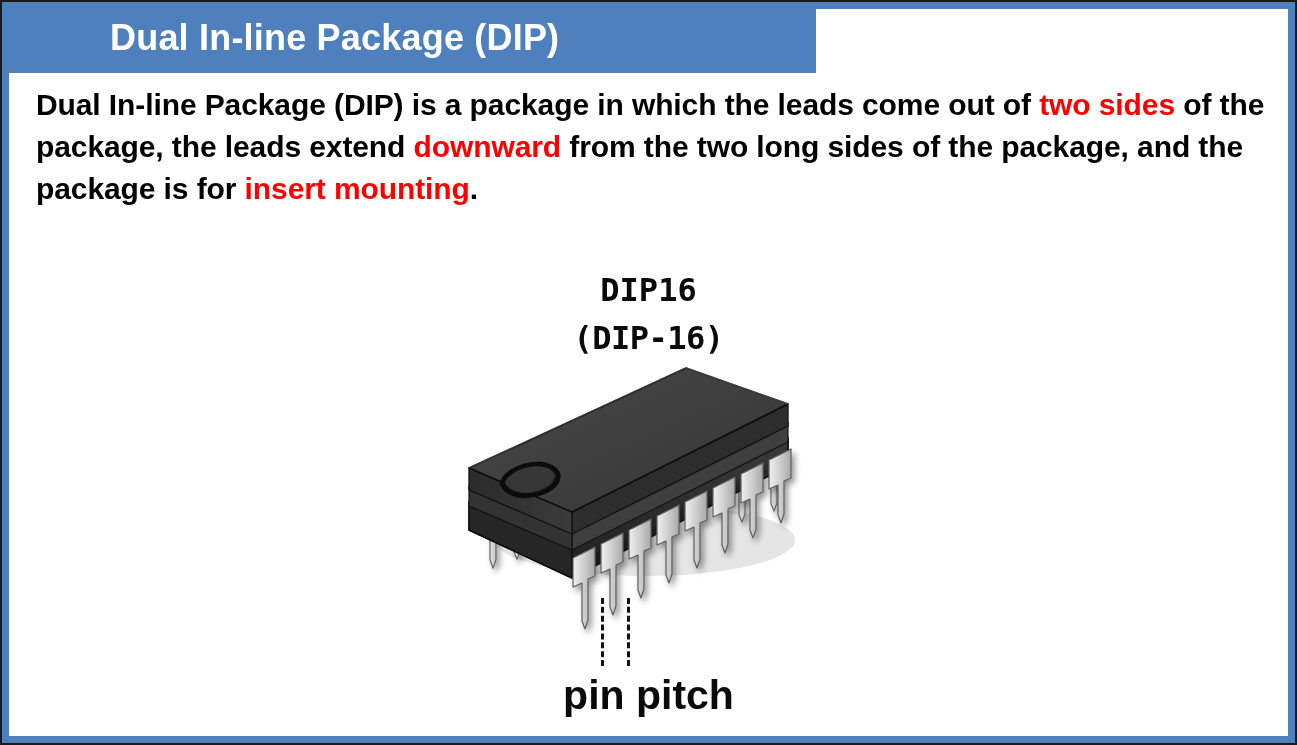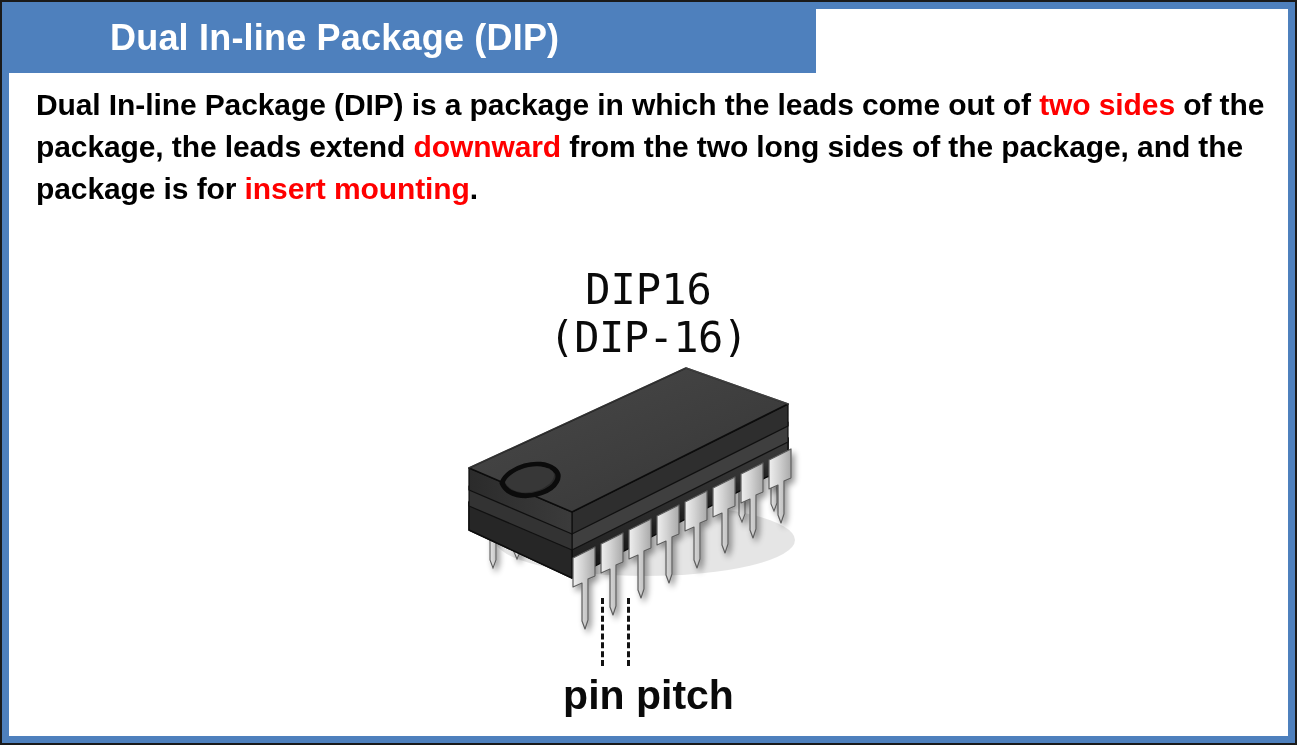--- a/index.html
+++ b/index.html
@@ -73,23 +73,23 @@
     letter-spacing: -0.1px;
   }
   #body-text .hl { color: #ff0000; }
 
   
   #part-label {
     position: absolute;
     left: 0; top: 266px;
     width: 1297px;
     text-align: center;
-    font-size: 42px;
+    font-size: 32px;
     line-height: 48px;
-    font-weight: normal;
+    font-weight: bold;
     color: #0a0a0a;
     font-family: "DejaVu Sans Mono", "Liberation Mono", monospace;
   }
   #part-label .line2 { letter-spacing: -0.5px; }
 
   
   #chip-figure {
     position: absolute;
     left: 455px;
     top: 362px;

